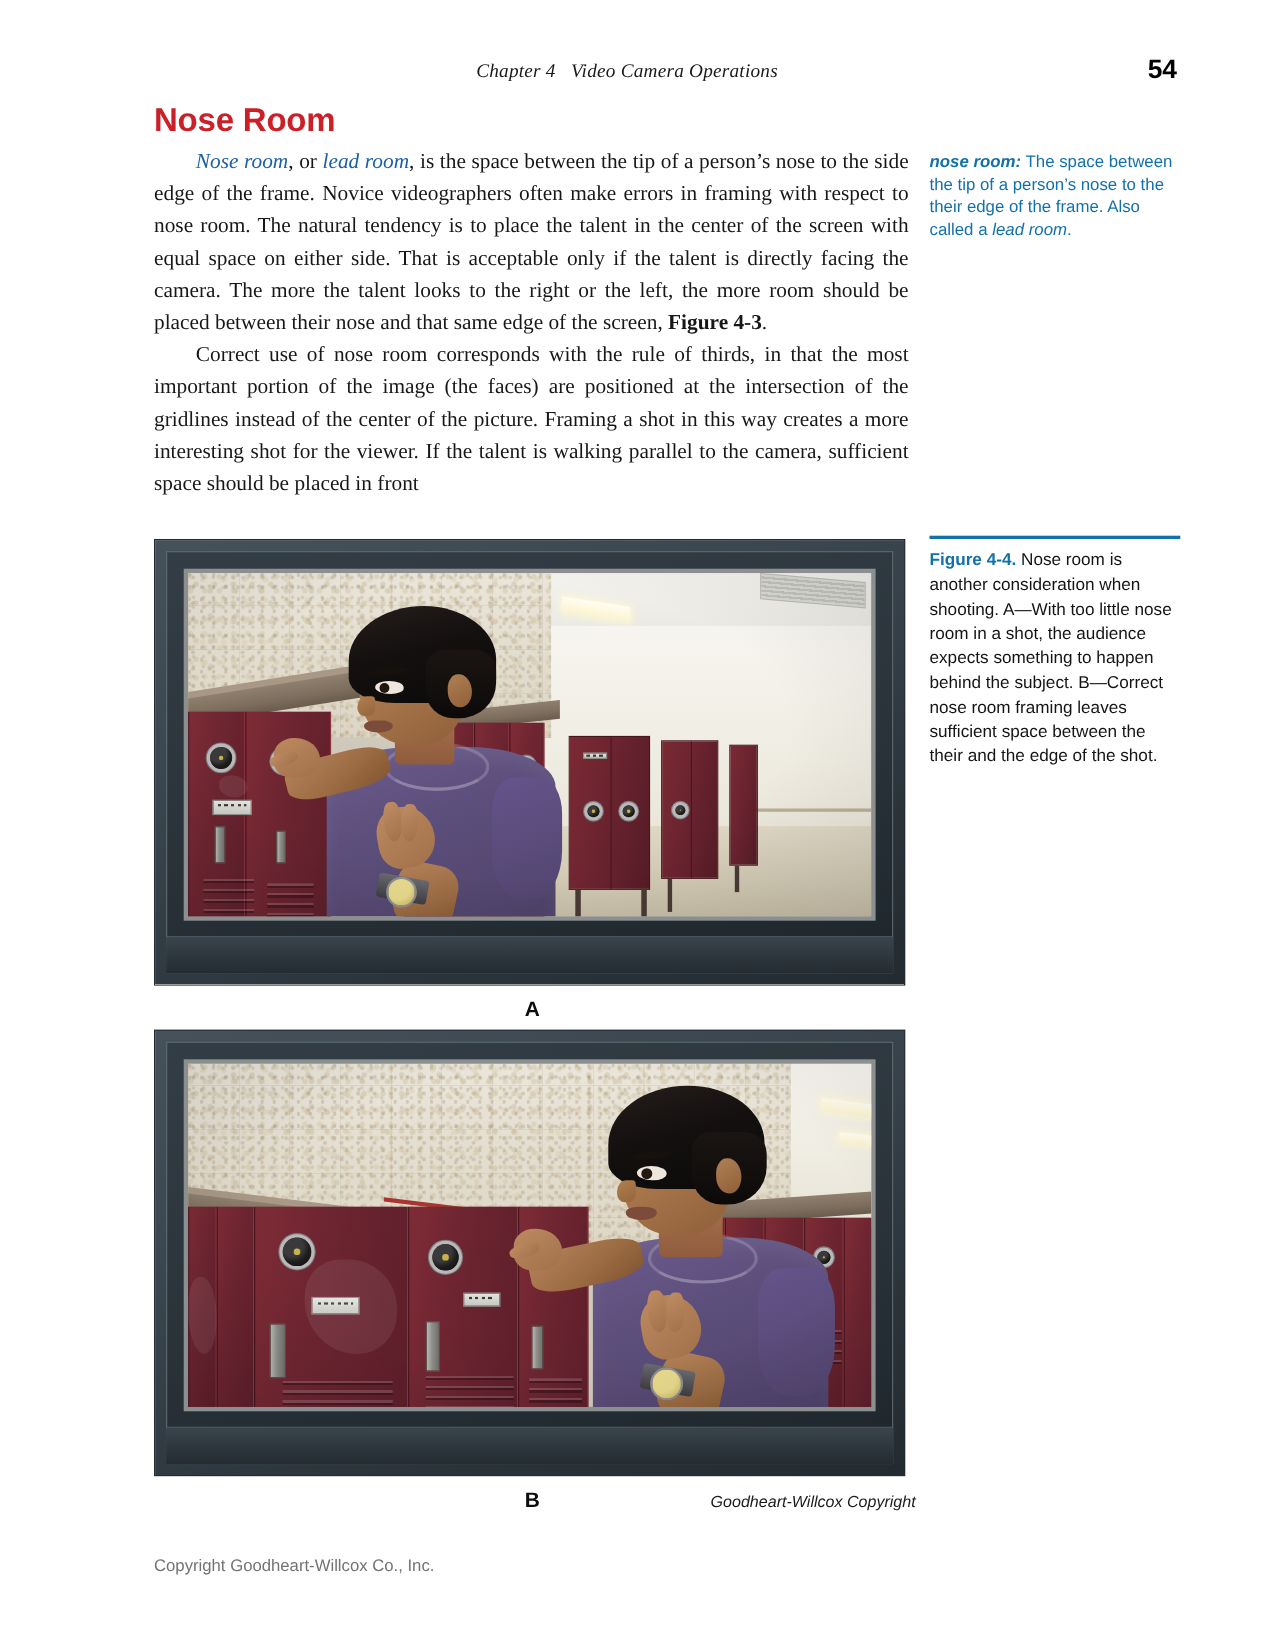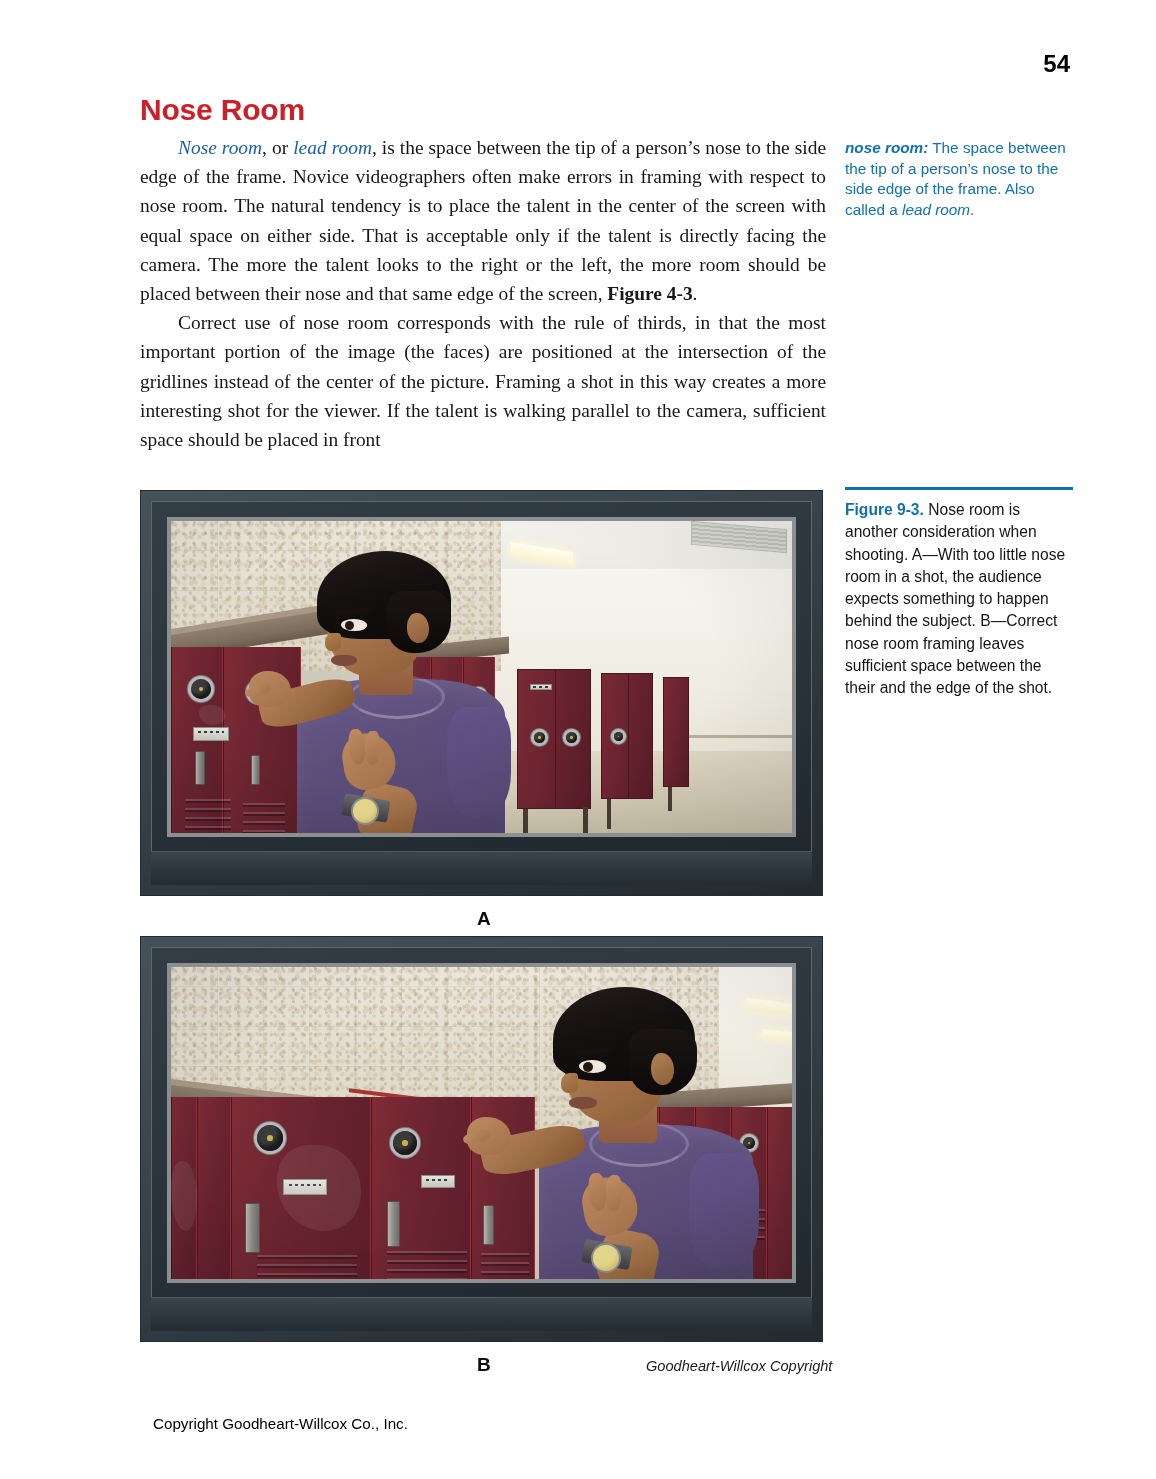--- a/index.html
+++ b/index.html
@@ -395,48 +395,51 @@
     position: absolute;
     font-family: "Liberation Sans", sans-serif;
     font-style: italic;
     font-size: 14.6px;
     color: #1b1b1b;
   }
 
   
   .footer {
     position: absolute;
-    left: 153px;
+    left: 140px;
     top: 1415px;
     font-family: "Liberation Sans", sans-serif;
     font-size: 15.2px;
-    color: #000000;
+    color: #737373;
   }
 </style>
 </head>
 <body>
 
 <div class="running-head">
+  <div class="rh-center">
+    <span>Chapter 4</span><span class="rh-gap"></span><span>Video Camera Operations</span>
+  </div>
   <div class="rh-folio">54</div>
 </div>
 
 <div class="heading">Nose Room</div>
 
 <div class="body-col">
   <p class="p1"><span class="term">Nose room</span><span>, or </span><span class="term">lead room</span><span>, is the space between the tip of a person’s nose to the side edge of the frame. Novice videographers often make errors in framing with respect to nose room. The natural tendency is to place the talent in the center of the screen with equal space on either side. That is acceptable only if the talent is directly facing the camera. The more the talent looks to the right or the left, the more room should be placed between their nose and that same edge of the screen, </span><span class="figref">Figure 4-3</span><span>.</span></p>
   <p class="p2">Correct use of nose room corresponds with the rule of thirds, in that the most important portion of the image (the faces) are positioned at the intersection of the gridlines instead of the center of the picture. Framing a shot in this way creates a more interesting shot for the viewer. If the talent is walking parallel to the camera, sufficient space should be placed in front</p>
 </div>
 
 <div class="glossary">
-  <span class="g-term">nose room:</span><span> The space between the tip of a person’s nose to the side edge of the frame. Also called a </span><span class="g-it">lead room</span><span>.</span>
+  <span class="g-term">nose room:</span><span> The space between the tip of a person’s nose to the their edge of the frame. Also called a </span><span class="g-it">lead room</span><span>.</span>
 </div>
 
 <div class="fig-caption">
   <div class="fig-rule"></div>
-  <span class="fc-label">Figure 9-3.</span><span> Nose room is another consideration when shooting. A—With too little nose room in a shot, the audience expects something to happen behind the subject. B—Correct nose room framing leaves sufficient space between the their and the edge of the shot.</span>
+  <span class="fc-label">Figure 4-4.</span><span> Nose room is another consideration when shooting. A—With too little nose room in a shot, the audience expects something to happen behind the subject. B—Correct nose room framing leaves sufficient space between the their and the edge of the shot.</span>
 </div>
 
 <div class="monitor" style="left:141px; top:491px; width:681px; height:404px;">
   <div class="bezel-inner"></div>
   <div class="screen-mat" style="left:26px; top:26px; width:629px; height:320px;">
     <div class="screen">
       <div class="scene">
 
         <div class="ceiling" style="left:328px; top:0; width:293px; height:58px;"></div>
         <div class="vent" style="left:520px; top:4px; width:96px; height:24px; transform:skewY(5deg);"></div>

